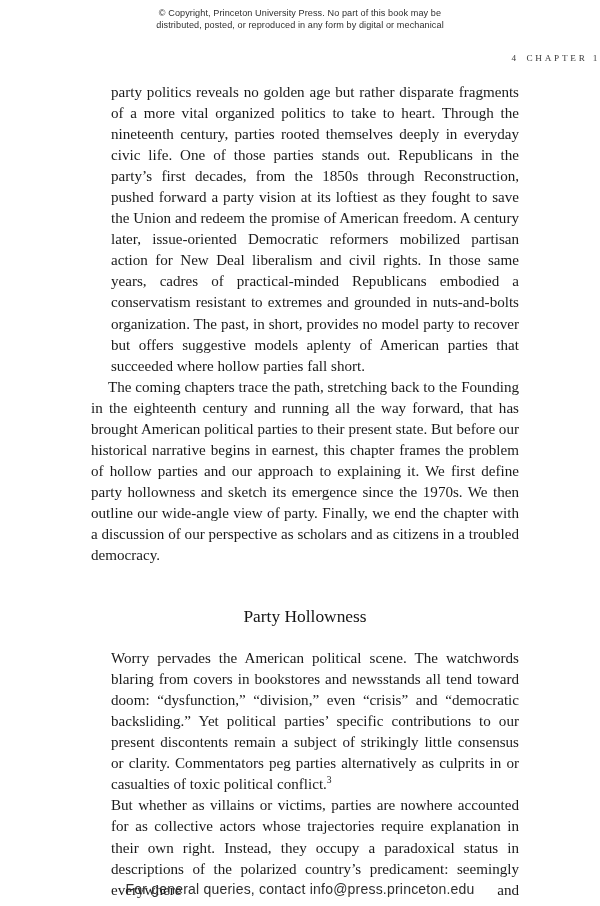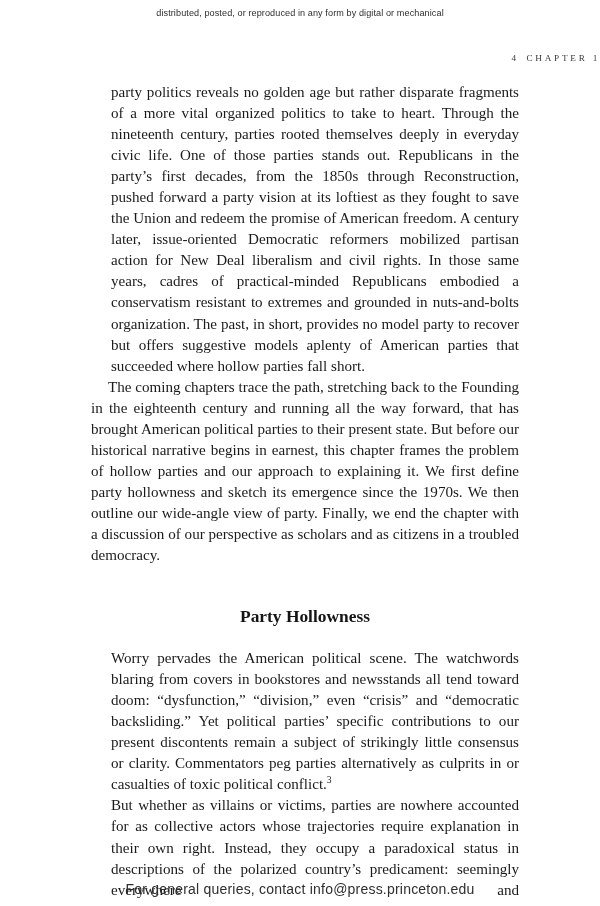--- a/index.html
+++ b/index.html
@@ -85,21 +85,21 @@
   .forced-justify::after {
     content: "";
     display: inline-block;
     width: 100%;
   }
 
   
   h2.section-heading {
     margin: 0;
     font-family: "Liberation Serif", "DejaVu Serif", serif;
-    font-weight: bold;
+    font-weight: normal;
     font-size: 17.4px;
     line-height: 21px;
     text-align: center;
     color: #141414;
   }
 
   .gap-before-heading { height: 40px; }
   .gap-after-heading  { height: 21px; }
 
   
@@ -112,20 +112,21 @@
     font-family: "Liberation Sans", "DejaVu Sans", sans-serif;
     font-size: 14px;
     color: #2e2e2e;
     letter-spacing: 0.015em;
   }
 </style>
 </head>
 <body>
 
 <div class="copyright-notice">
+  <span class="cline">© Copyright, Princeton University Press. No part of this book may be</span>
   <span class="cline">distributed, posted, or reproduced in any form by digital or mechanical</span>
 </div>
 
 <div class="running-head">
   <span class="folio">4</span><span class="chapter-label">CHAPTER 1</span>
 </div>
 
 <div class="text-block">
 
   <p class="body-para no-indent">party politics reveals no golden age but rather disparate fragments of a more vital organized politics to take to heart. Through the nineteenth century, parties rooted themselves deeply in everyday civic life. One of those parties stands out. Republicans in the party’s first decades, from the 1850s through Reconstruction, pushed forward a party vision at its loftiest as they fought to save the Union and redeem the promise of American freedom. A century later, issue-oriented Democratic reformers mobilized partisan action for New Deal liberalism and civil rights. In those same years, cadres of practical-minded Republicans embodied a conservatism resistant to extremes and grounded in nuts-and-bolts organization. The past, in short, provides no model party to recover but offers suggestive models aplenty of American parties that succeeded where hollow parties fall short.</p>

